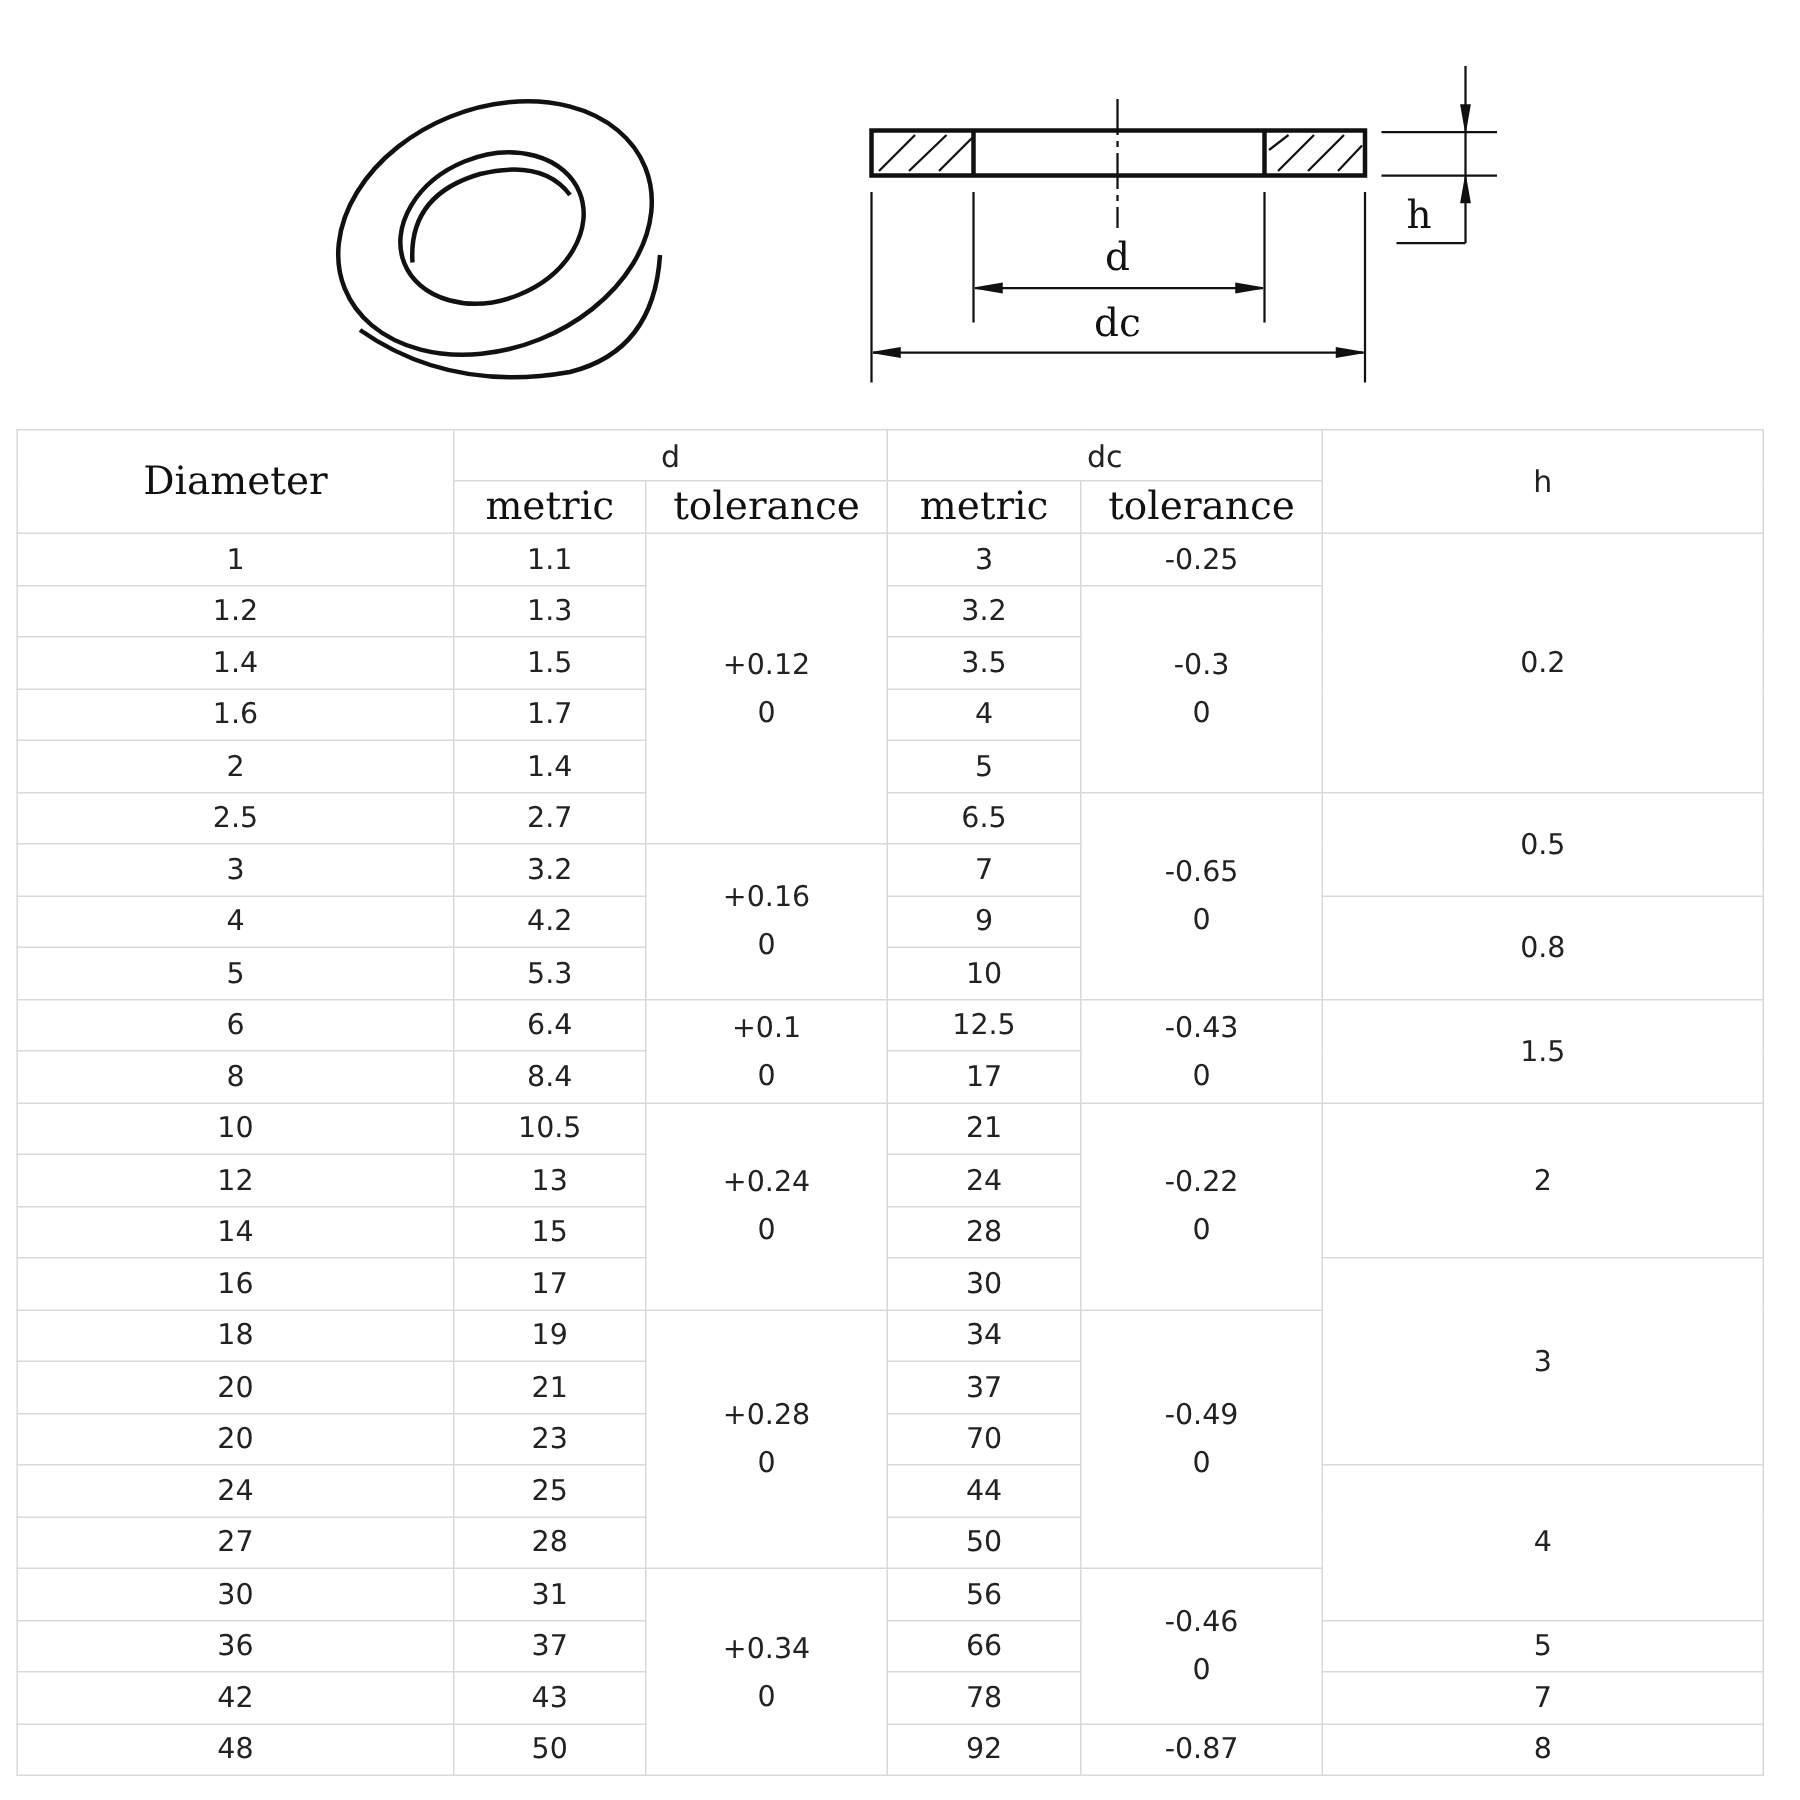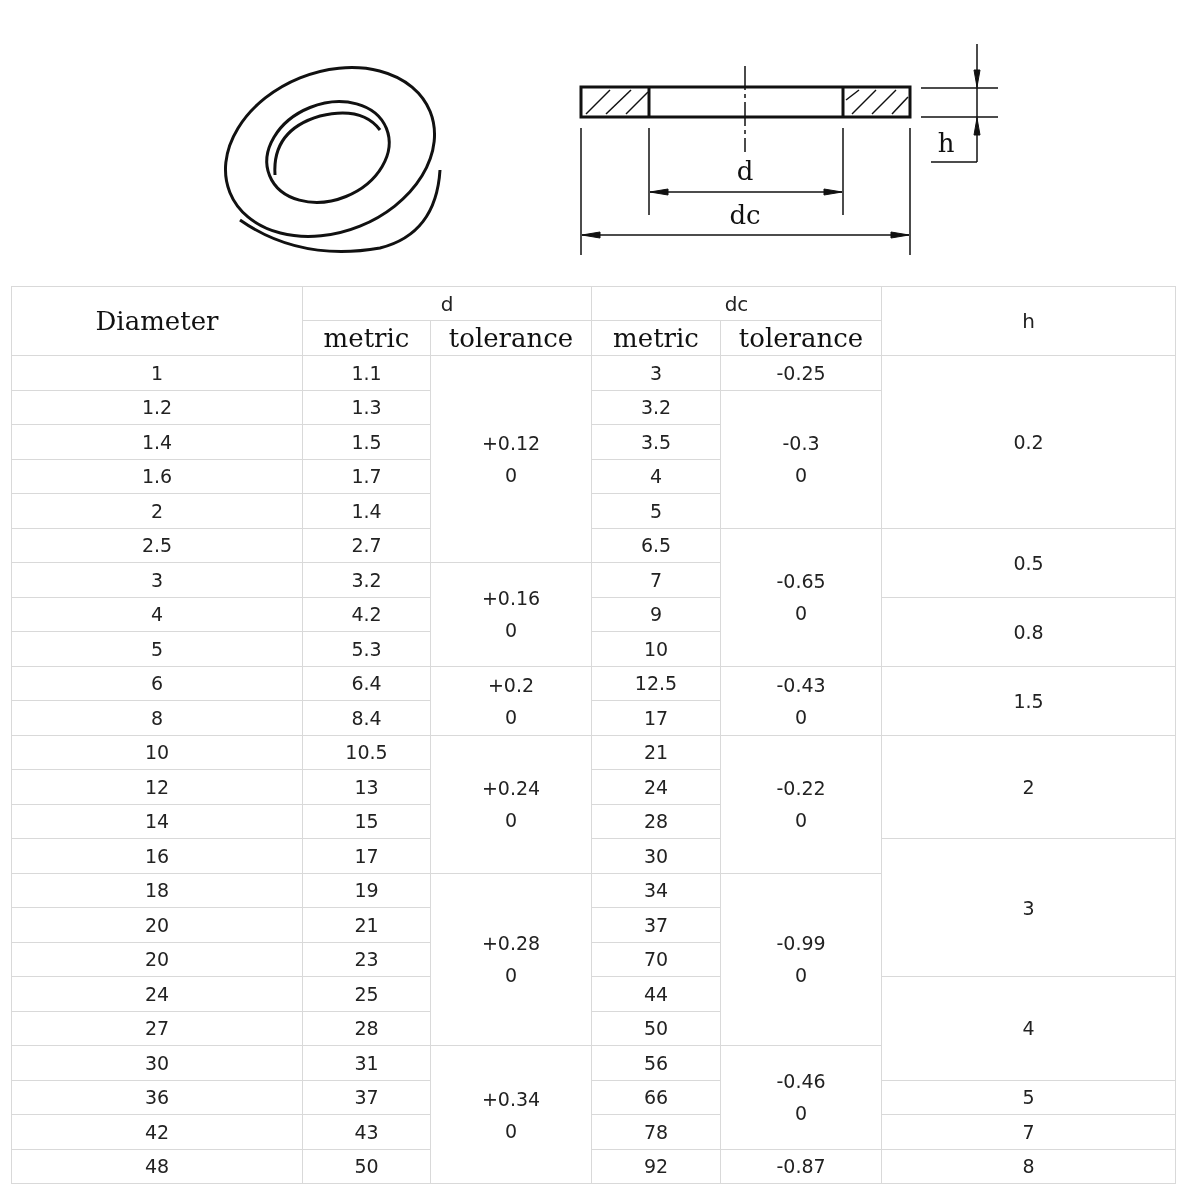--- a/index.html
+++ b/index.html
@@ -168,21 +168,21 @@
       </tr>
       <tr>
         <td>5</td>
         <td>5.3</td>
         <td>10</td>
       </tr>
       <tr>
         <td>6</td>
         <td>6.4</td>
         <td rowspan="2">
-          <span class="tol">+0.2</span>
+          <span class="tol">+0.1</span>
           <span class="tol">0</span>
         </td>
         <td>12.5</td>
         <td rowspan="2">
           <span class="tol">-0.43</span>
           <span class="tol">0</span>
         </td>
         <td rowspan="2">1.5</td>
       </tr>
       <tr>
@@ -222,21 +222,21 @@
       </tr>
       <tr>
         <td>18</td>
         <td>19</td>
         <td rowspan="5">
           <span class="tol">+0.28</span>
           <span class="tol">0</span>
         </td>
         <td>34</td>
         <td rowspan="5">
-          <span class="tol">-0.99</span>
+          <span class="tol">-0.49</span>
           <span class="tol">0</span>
         </td>
       </tr>
       <tr>
         <td>20</td>
         <td>21</td>
         <td>37</td>
       </tr>
       <tr>
         <td>20</td>

